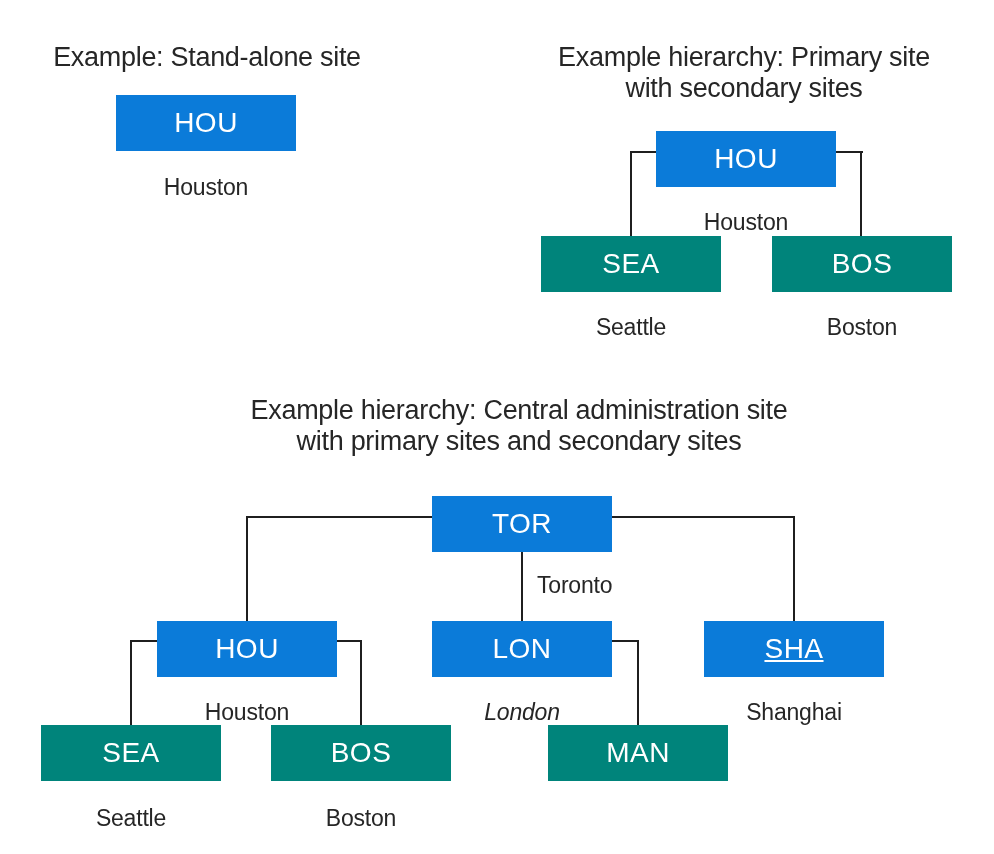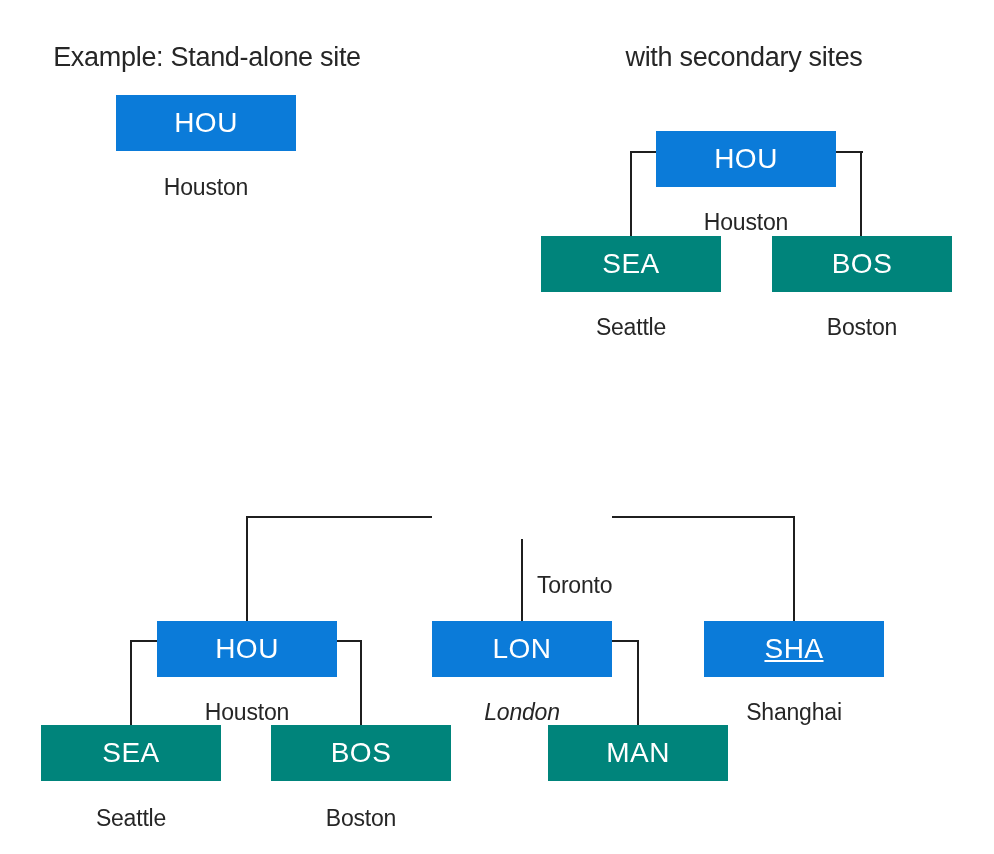--- a/index.html
+++ b/index.html
@@ -64,20 +64,21 @@
 
   <div class="title" style="left:7px; top:42px; width:400px;">
     <div>Example: Stand-alone site</div>
   </div>
   <div class="node primary" style="left:116px; top:95px;">
     <span>HOU</span>
   </div>
   <div class="city" style="left:116px; top:149px;">Houston</div>
 
   <div class="title" style="left:544px; top:42px; width:400px;">
+    <div>Example hierarchy: Primary site</div>
     <div>with secondary sites</div>
   </div>
 
   <div class="line" style="left:630px; top:151px; width:26px; height:2px;"></div>
   <div class="line" style="left:630px; top:151px; width:2px; height:85px;"></div>
   <div class="line" style="left:836px; top:151px; width:27px; height:2px;"></div>
   <div class="line" style="left:860px; top:151px; width:2px; height:85px;"></div>
 
   <div class="node primary" style="left:656px; top:131px;">
     <span>HOU</span>
@@ -88,36 +89,41 @@
     <span>SEA</span>
   </div>
   <div class="city" style="left:541px; top:289px;">Seattle</div>
 
   <div class="node secondary" style="left:772px; top:236px;">
     <span>BOS</span>
   </div>
   <div class="city" style="left:772px; top:289px;">Boston</div>
 
   <div class="title" style="left:169px; top:395px; width:700px;">
+    <div>Example hierarchy: Central administration site</div>
+    <div>with primary sites and secondary sites</div>
   </div>
 
   <div class="line" style="left:246px; top:516px; width:186px; height:2px;"></div>
   <div class="line" style="left:246px; top:516px; width:2px; height:105px;"></div>
   <div class="line" style="left:612px; top:516px; width:183px; height:2px;"></div>
   <div class="line" style="left:793px; top:516px; width:2px; height:105px;"></div>
   <div class="line" style="left:521px; top:539px; width:2px; height:82px;"></div>
 
   <div class="line" style="left:130px; top:640px; width:27px; height:2px;"></div>
   <div class="line" style="left:130px; top:640px; width:2px; height:85px;"></div>
   <div class="line" style="left:337px; top:640px; width:25px; height:2px;"></div>
   <div class="line" style="left:360px; top:640px; width:2px; height:85px;"></div>
 
   <div class="line" style="left:612px; top:640px; width:27px; height:2px;"></div>
   <div class="line" style="left:637px; top:640px; width:2px; height:85px;"></div>
 
+  <div class="node primary" style="left:432px; top:496px;">
+    <span>TOR</span>
+  </div>
   <div class="city loose" style="left:537px; top:547px;">Toronto</div>
 
   <div class="node primary" style="left:157px; top:621px;">
     <span>HOU</span>
   </div>
   <div class="city" style="left:157px; top:674px;">Houston</div>
 
   <div class="node primary" style="left:432px; top:621px;">
     <span>LON</span>
   </div>

